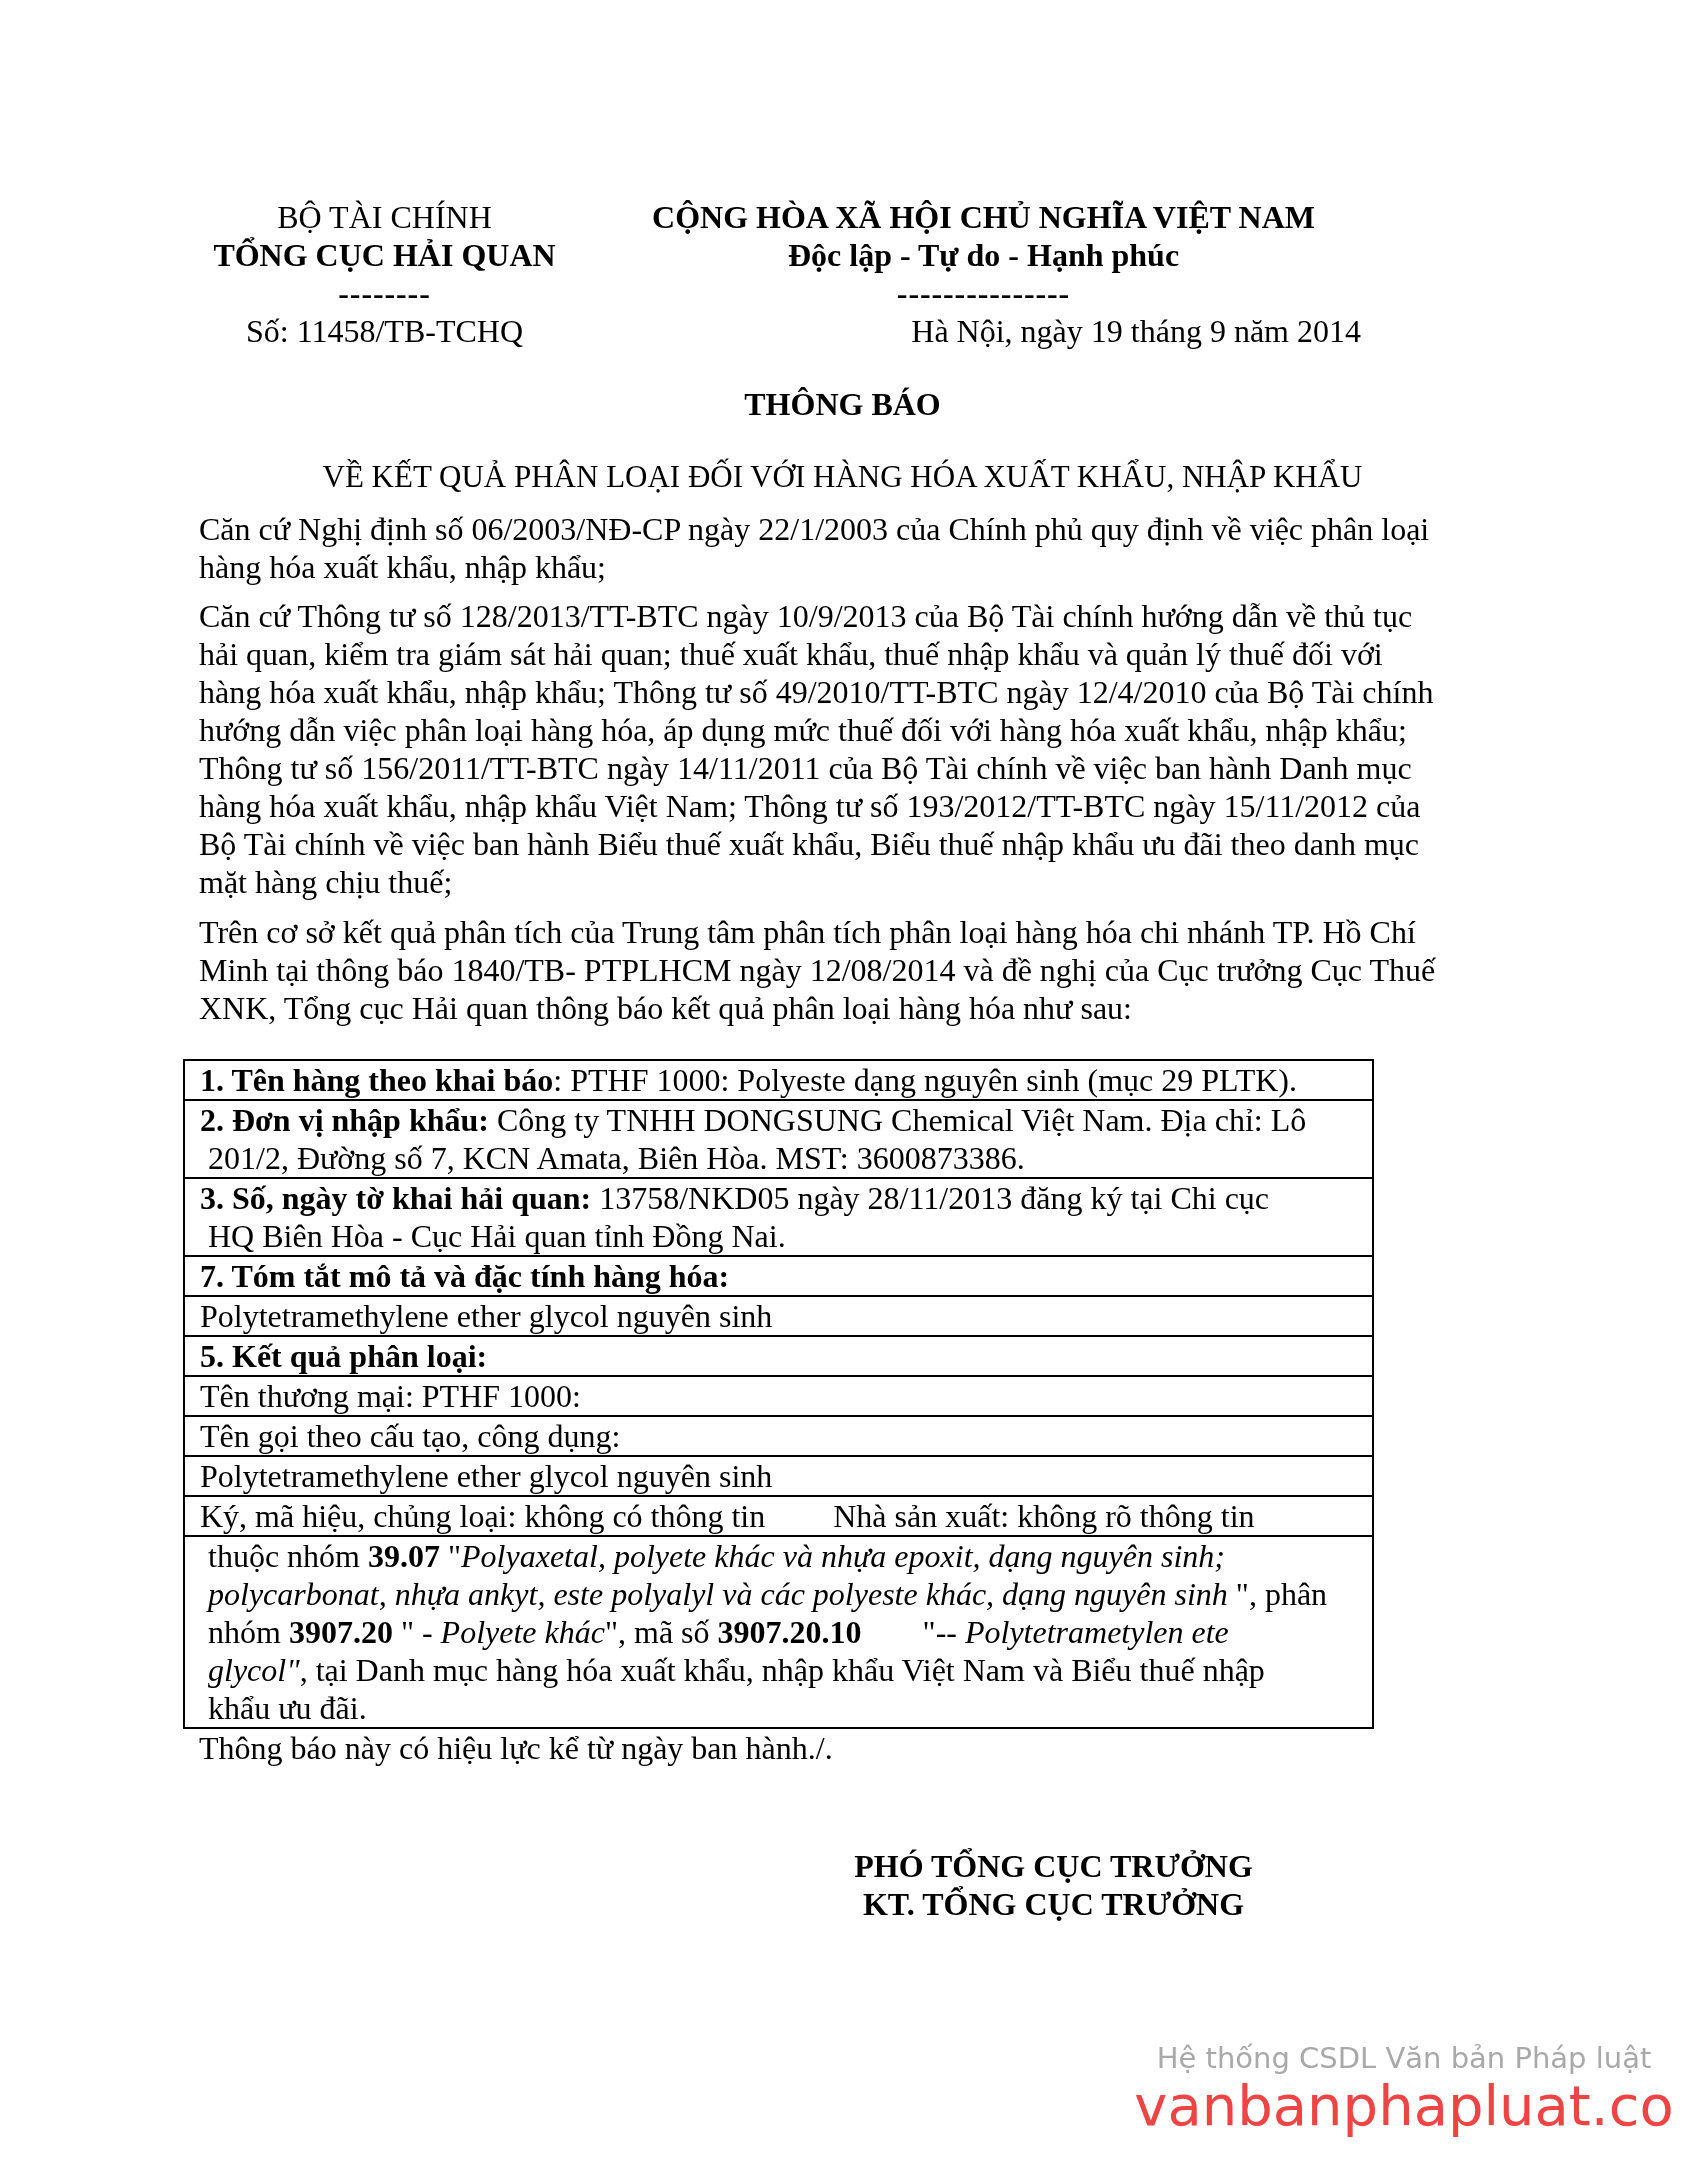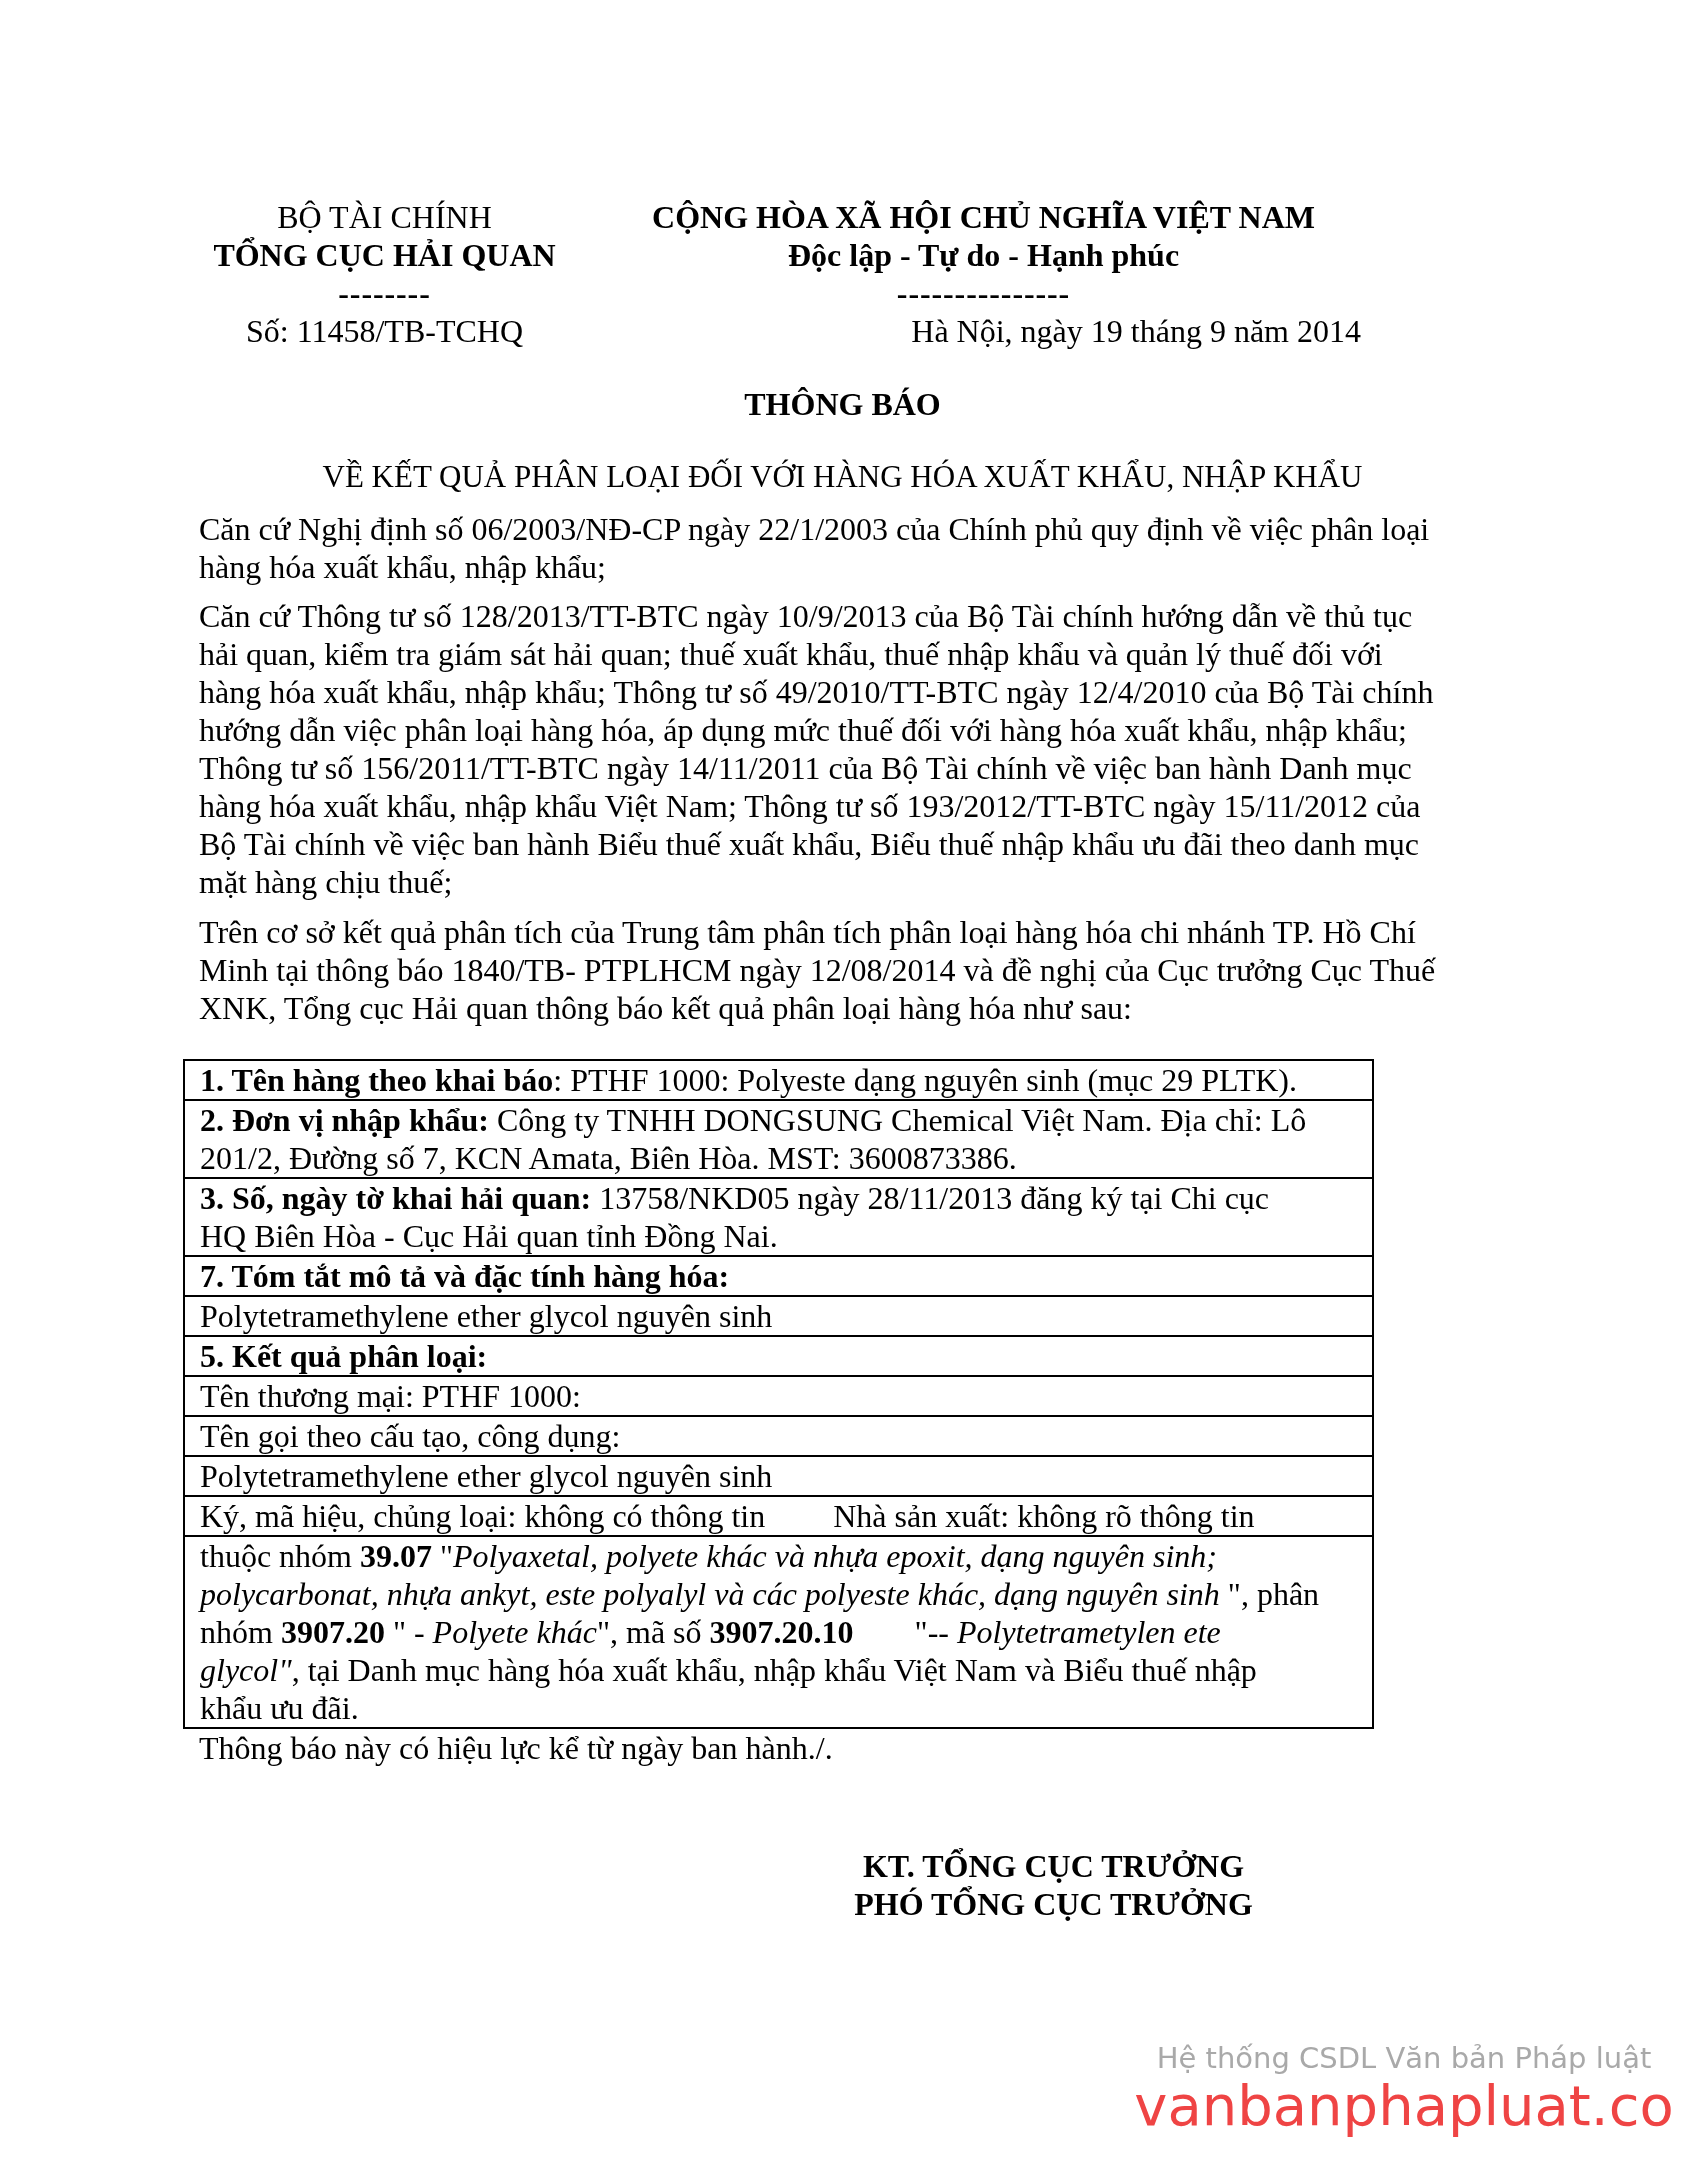--- a/index.html
+++ b/index.html
@@ -31,21 +31,21 @@
 
   
   #result-table {
     left: 183px; top: 1059px; width: 1191px;
     border-collapse: collapse; position: absolute;
   }
   #result-table td {
     border: 2.6px solid #000; padding: 0 0 0 15px; vertical-align: top;
     line-height: 38px; white-space: nowrap;
   }
-  #result-table td .sub { display: block; }
+  #result-table td .sub { display: block; margin-left: 8px; }
   .gap { display: inline-block; width: 68px; }
   .gap-sm { display: inline-block; width: 61px; }
 
   #closing { left: 199px; top: 1729px; }
   #signature { left: 790px; width: 527px; top: 1847px; }
   #signature div { height: 38px; font-weight: bold; white-space: nowrap; }
 
   
   #wm { right: 0; top: 2041px; width: 597px; text-align: center;
         font-family: "DejaVu Sans", "Liberation Sans", sans-serif; }
@@ -134,21 +134,21 @@
       <span class="sub"><i>glycol"</i><span>, tại Danh mục hàng hóa xuất khẩu, nhập khẩu Việt Nam và Biểu thuế nhập</span></span>
       <span class="sub">khẩu ưu đãi.</span>
     </td>
   </tr>
 </tbody>
   </table>
 
 <div id="closing" class="abs">Thông báo này có hiệu lực kể từ ngày ban hành./.</div>
 
 <div id="signature" class="abs center">
+  <div>PHÓ TỔNG CỤC TRƯỞNG</div>
   <div>KT. TỔNG CỤC TRƯỞNG</div>
-  <div>PHÓ TỔNG CỤC TRƯỞNG</div>
 </div>
 
 <div id="wm" class="abs">
   <div id="wm-line1">Hệ thống CSDL  Văn bản Pháp luật</div>
   <div id="wm-line2">vanbanphapluat.co</div>
 </div>
 
 
 </body></html>

